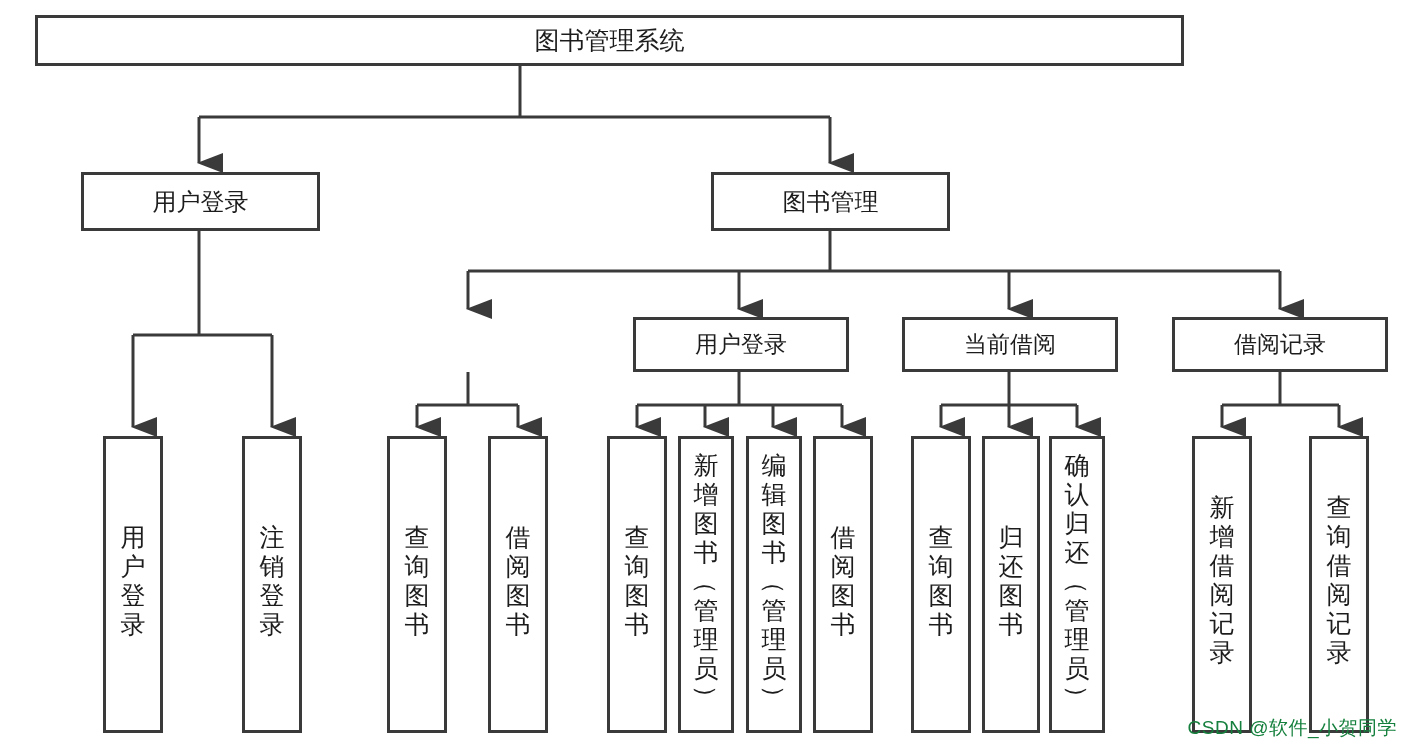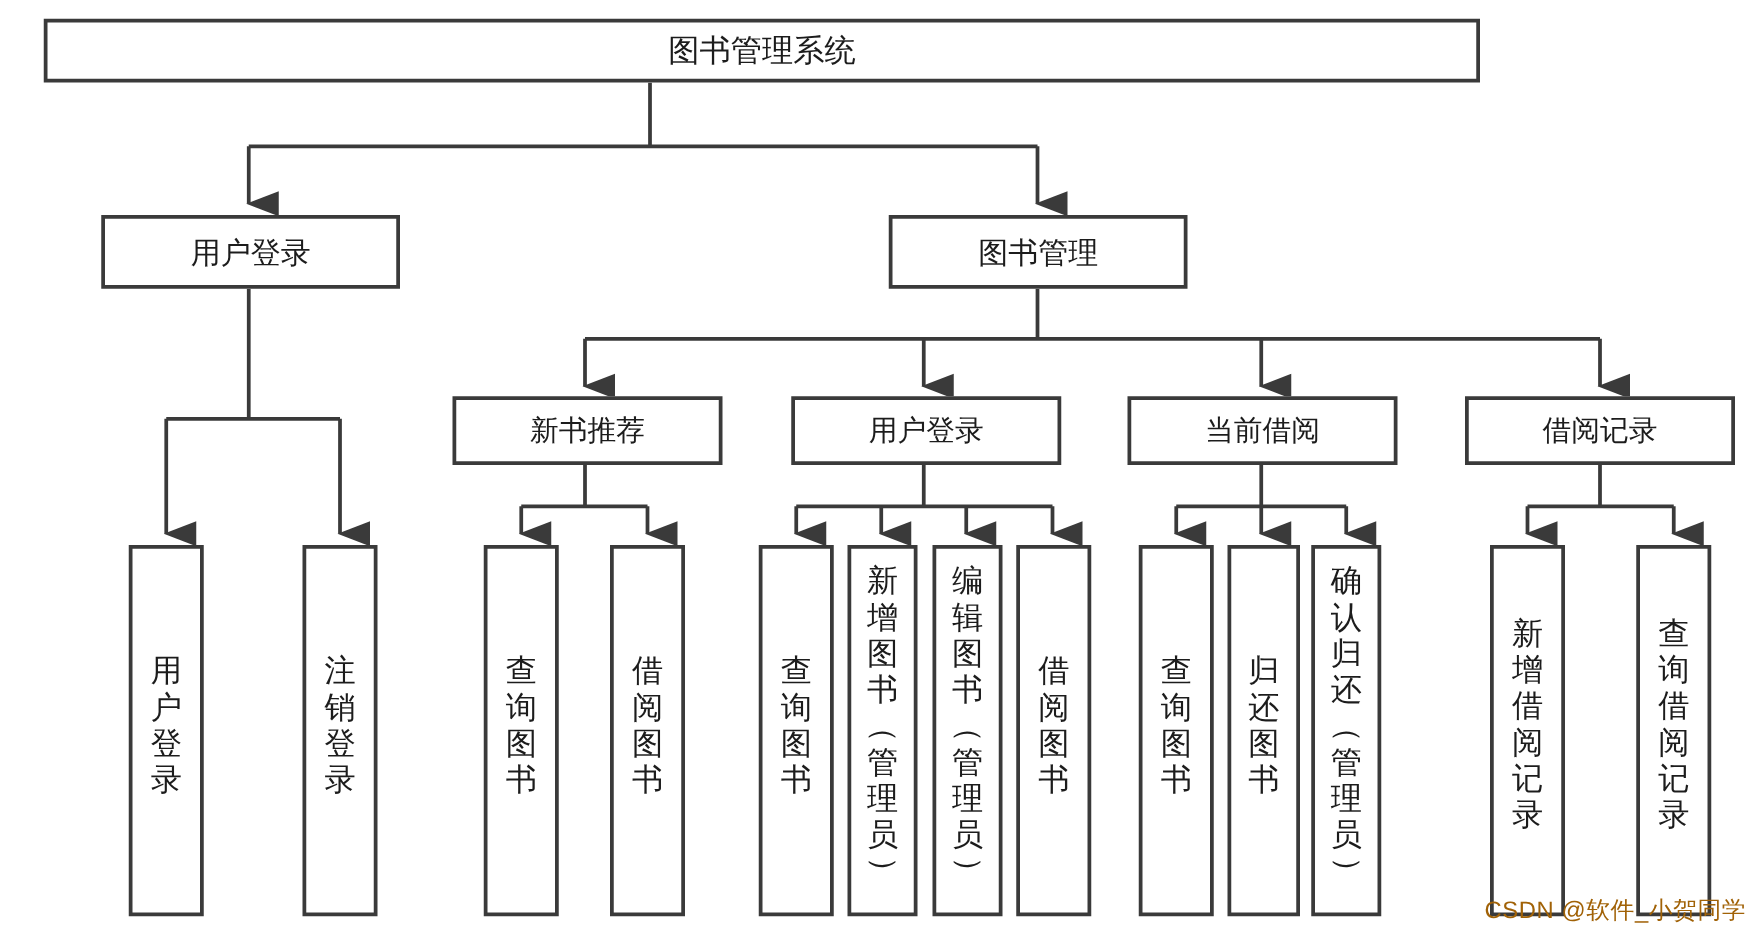--- a/index.html
+++ b/index.html
@@ -57,21 +57,21 @@
   .vtext.tall  { padding-top: 6px; }
   .paren {
     display: inline-block;
     transform: rotate(90deg);
   }
   .watermark {
     position: absolute;
     right: 8px;
     bottom: 6px;
     font-size: 19px;
-    color: #a16207;
+    color: #15803d;
     letter-spacing: 0.5px;
     white-space: nowrap;
   }
 </style>
 </head>
 <body>
 
 <div id="stage">
 
   <svg id="edges" viewBox="0 0 1405 747" width="1405" height="747">
@@ -131,23 +131,20 @@
     <span>图书管理系统</span>
   </div>
 
   <div class="node level2" style="left:81px; top:172px; width:239px; height:59px;">
     <span>用户登录</span>
   </div>
   <div class="node level2" style="left:711px; top:172px; width:239px; height:59px;align-items:center;">
     <span>图书管理</span>
   </div>
 
-  <div class="node level3" style="left:362px; top:317px; width:216px; height:55px;">
-    <span>新书推荐</span>
-  </div>
   <div class="node level3" style="left:633px; top:317px; width:216px; height:55px;">
     <span>用户登录</span>
   </div>
   <div class="node level3" style="left:1172px; top:317px; width:216px; height:55px;">
     <span>借阅记录</span>
   </div>
   <div class="node level3" style="left:902px; top:317px; width:216px; height:55px;">
     <span>当前借阅</span>
   </div>
 

